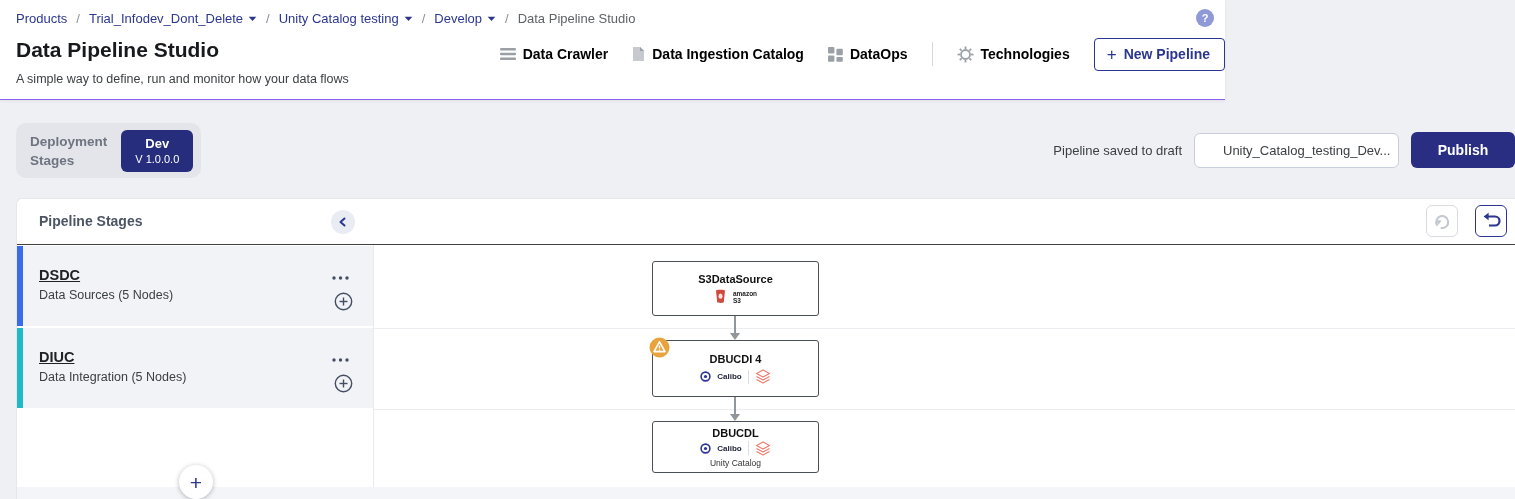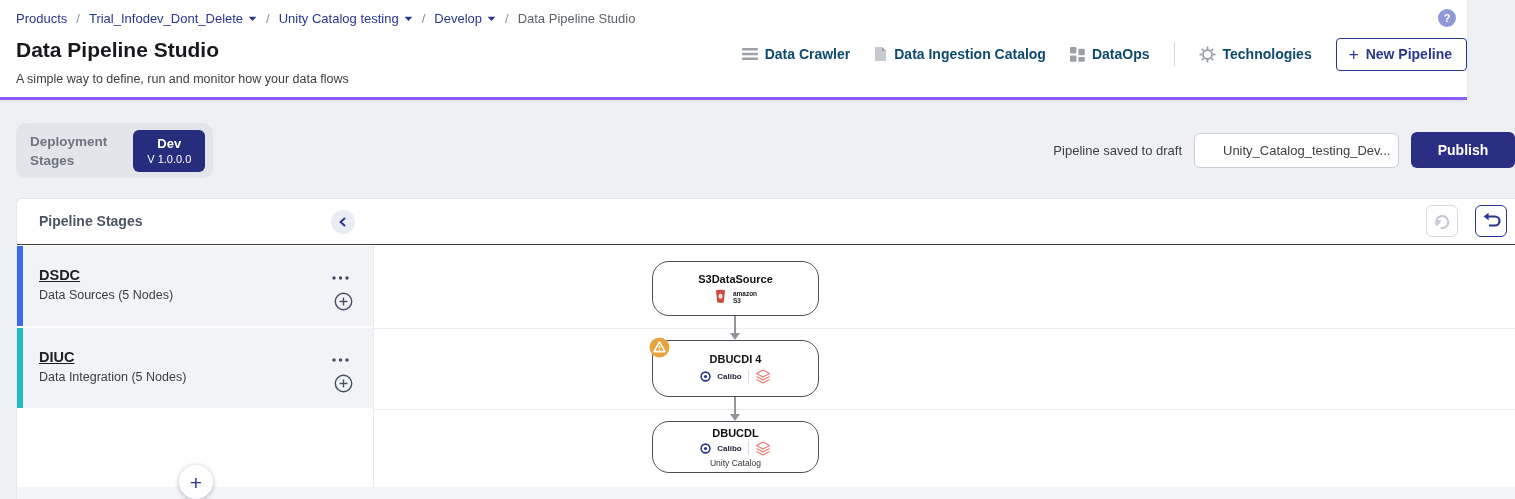--- a/index.html
+++ b/index.html
@@ -1,46 +1,46 @@
 <!DOCTYPE html>
 <html><head>
 <meta charset="utf-8">
 <style>
   * { margin:0; padding:0; box-sizing:border-box; }
   html,body { width:1515px; height:499px; }
   body { font-family:"Liberation Sans", sans-serif; background:#eef0f3; position:relative; overflow:hidden; }
 
   
-  .app-header { position:absolute; top:0; left:0; width:1467px; height:100px; background:#fff; z-index:5;
-                border-bottom:3px solid #8b5cf6; box-shadow:0 1px 3px rgba(25,31,45,.07); }
+  .app-header { position:absolute; top:0; left:0; width:1225px; height:100px; background:#fff; z-index:5;
+                border-bottom:1px solid #8b5cf6; box-shadow:0 1px 3px rgba(25,31,45,.07); }
   .breadcrumb { position:absolute; left:16px; top:11px; display:flex; align-items:center; gap:9px; font-size:13px; }
   .breadcrumb a { color:#2b3690; text-decoration:none; font-weight:500; display:flex; align-items:center; gap:5px; cursor:pointer; }
   .breadcrumb .sep { color:#8a8f99; }
   .breadcrumb .current { color:#5f6368; }
   .caret-down { width:9px; height:6px; display:inline-block; }
 
   .help-btn { position:absolute; right:11px; top:9px; width:18px; height:18px; border-radius:50%;
               background:#8f99d8; color:#fff; font-size:11px; font-weight:bold; display:flex;
               align-items:center; justify-content:center; cursor:pointer; }
 
   .page-title { position:absolute; left:16px; top:38px; font-size:21px; font-weight:bold; color:#17191c; }
   .page-subtitle { position:absolute; left:16px; top:72px; font-size:12.5px; color:#3c4043; }
 
   .header-nav { position:absolute; right:0; top:37px; height:34px; display:flex; align-items:center; gap:24px; }
   .nav-item { display:flex; align-items:center; gap:7px; background:none; border:none;
-              font-family:inherit; font-size:14px; font-weight:bold; color:#0c4a6e; cursor:pointer; }
+              font-family:inherit; font-size:14px; font-weight:bold; color:#000000; cursor:pointer; }
   .nav-divider { width:1px; height:24px; background:#d5d8dd; }
   .btn-new-pipeline { display:flex; align-items:center; gap:7px; border:1.5px solid #2b3690; border-radius:4px;
               background:#fff; color:#2b3690; font-family:inherit; font-size:14px; font-weight:bold;
               height:33px; padding:0 14px 0 12px; margin-right:0; cursor:pointer; }
   .plus-glyph { font-size:17px; font-weight:normal; line-height:1; }
 
   
   .deploy-chip { position:absolute; left:16px; top:123px; height:55px; background:#e3e5ea; border-radius:10px;
-                 display:flex; align-items:center; padding:0 8px 0 14px; gap:26px; z-index:2; }
+                 display:flex; align-items:center; padding:0 8px 0 14px; gap:14px; z-index:2; }
   .deploy-label { font-size:13.5px; font-weight:bold; color:#6e7480; line-height:19px; }
   .env-badge { background:#262d7d; border-radius:6px; padding:5px 14px; text-align:center; cursor:pointer; }
   .env-badge .env { color:#fff; font-size:13px; font-weight:bold; line-height:17px; }
   .env-badge .ver { color:#fff; font-size:11px; font-weight:400; line-height:15px; }
 
   .save-cluster { position:absolute; top:132px; right:0; display:flex; align-items:center; gap:12px; z-index:2; }
   .saved-status { font-size:13px; color:#3c4043; }
   .pipeline-select { width:205px; height:35px; background:#fff; border:1px solid #c9ced8; border-radius:6px;
                      display:flex; align-items:center; justify-content:space-between; padding:0 28px;
                      font-size:13px; color:#3c4043; cursor:pointer; }
@@ -69,21 +69,21 @@
   .addnode-btn { position:absolute; right:20px; top:46px; background:none; border:none; cursor:pointer; padding:0; }
 
   .bottom-strip { position:absolute; left:0; right:0; top:288px; bottom:0; background:#f3f5f8; }
   .add-stage-btn { position:absolute; left:162px; top:266px; width:34px; height:34px; border-radius:50%;
                    background:#fff; border:none; box-shadow:0 1px 5px rgba(20,25,40,.3); color:#2b3690;
                    font-size:21px; line-height:1; cursor:pointer; z-index:4; display:flex; align-items:center; justify-content:center; }
 
   .lane-line { position:absolute; left:357px; right:0; height:1px; background:#ebedf1; }
 
   
-  .node { position:absolute; left:635px; width:167px; background:#fff; border:1.5px solid #4a4f57; border-radius:17px;
+  .node { position:absolute; left:635px; width:167px; background:#fff; border:1.5px solid #4a4f57; border-radius:3px;
           display:flex; flex-direction:column; align-items:center; justify-content:center; gap:4px; z-index:3; cursor:pointer; }
   .node-title { font-size:11px; font-weight:bold; color:#111; }
   .tech-row { display:flex; align-items:center; gap:6px; }
   .logo-text { font-size:8px; font-weight:bold; color:#1a1f36; }
   .s3-text { font-size:6.5px; font-weight:bold; color:#222; line-height:7px; text-align:left; }
   .tech-divider { width:1px; height:14px; background:#d9dce2; }
   .node-caption { font-size:8.5px; color:#333; }
   .warn-badge { position:absolute; left:-4px; top:-4px; width:21px; height:21px; }
 
   .flow-arrow { position:absolute; width:12px; display:flex; flex-direction:column; align-items:center; z-index:2; }

